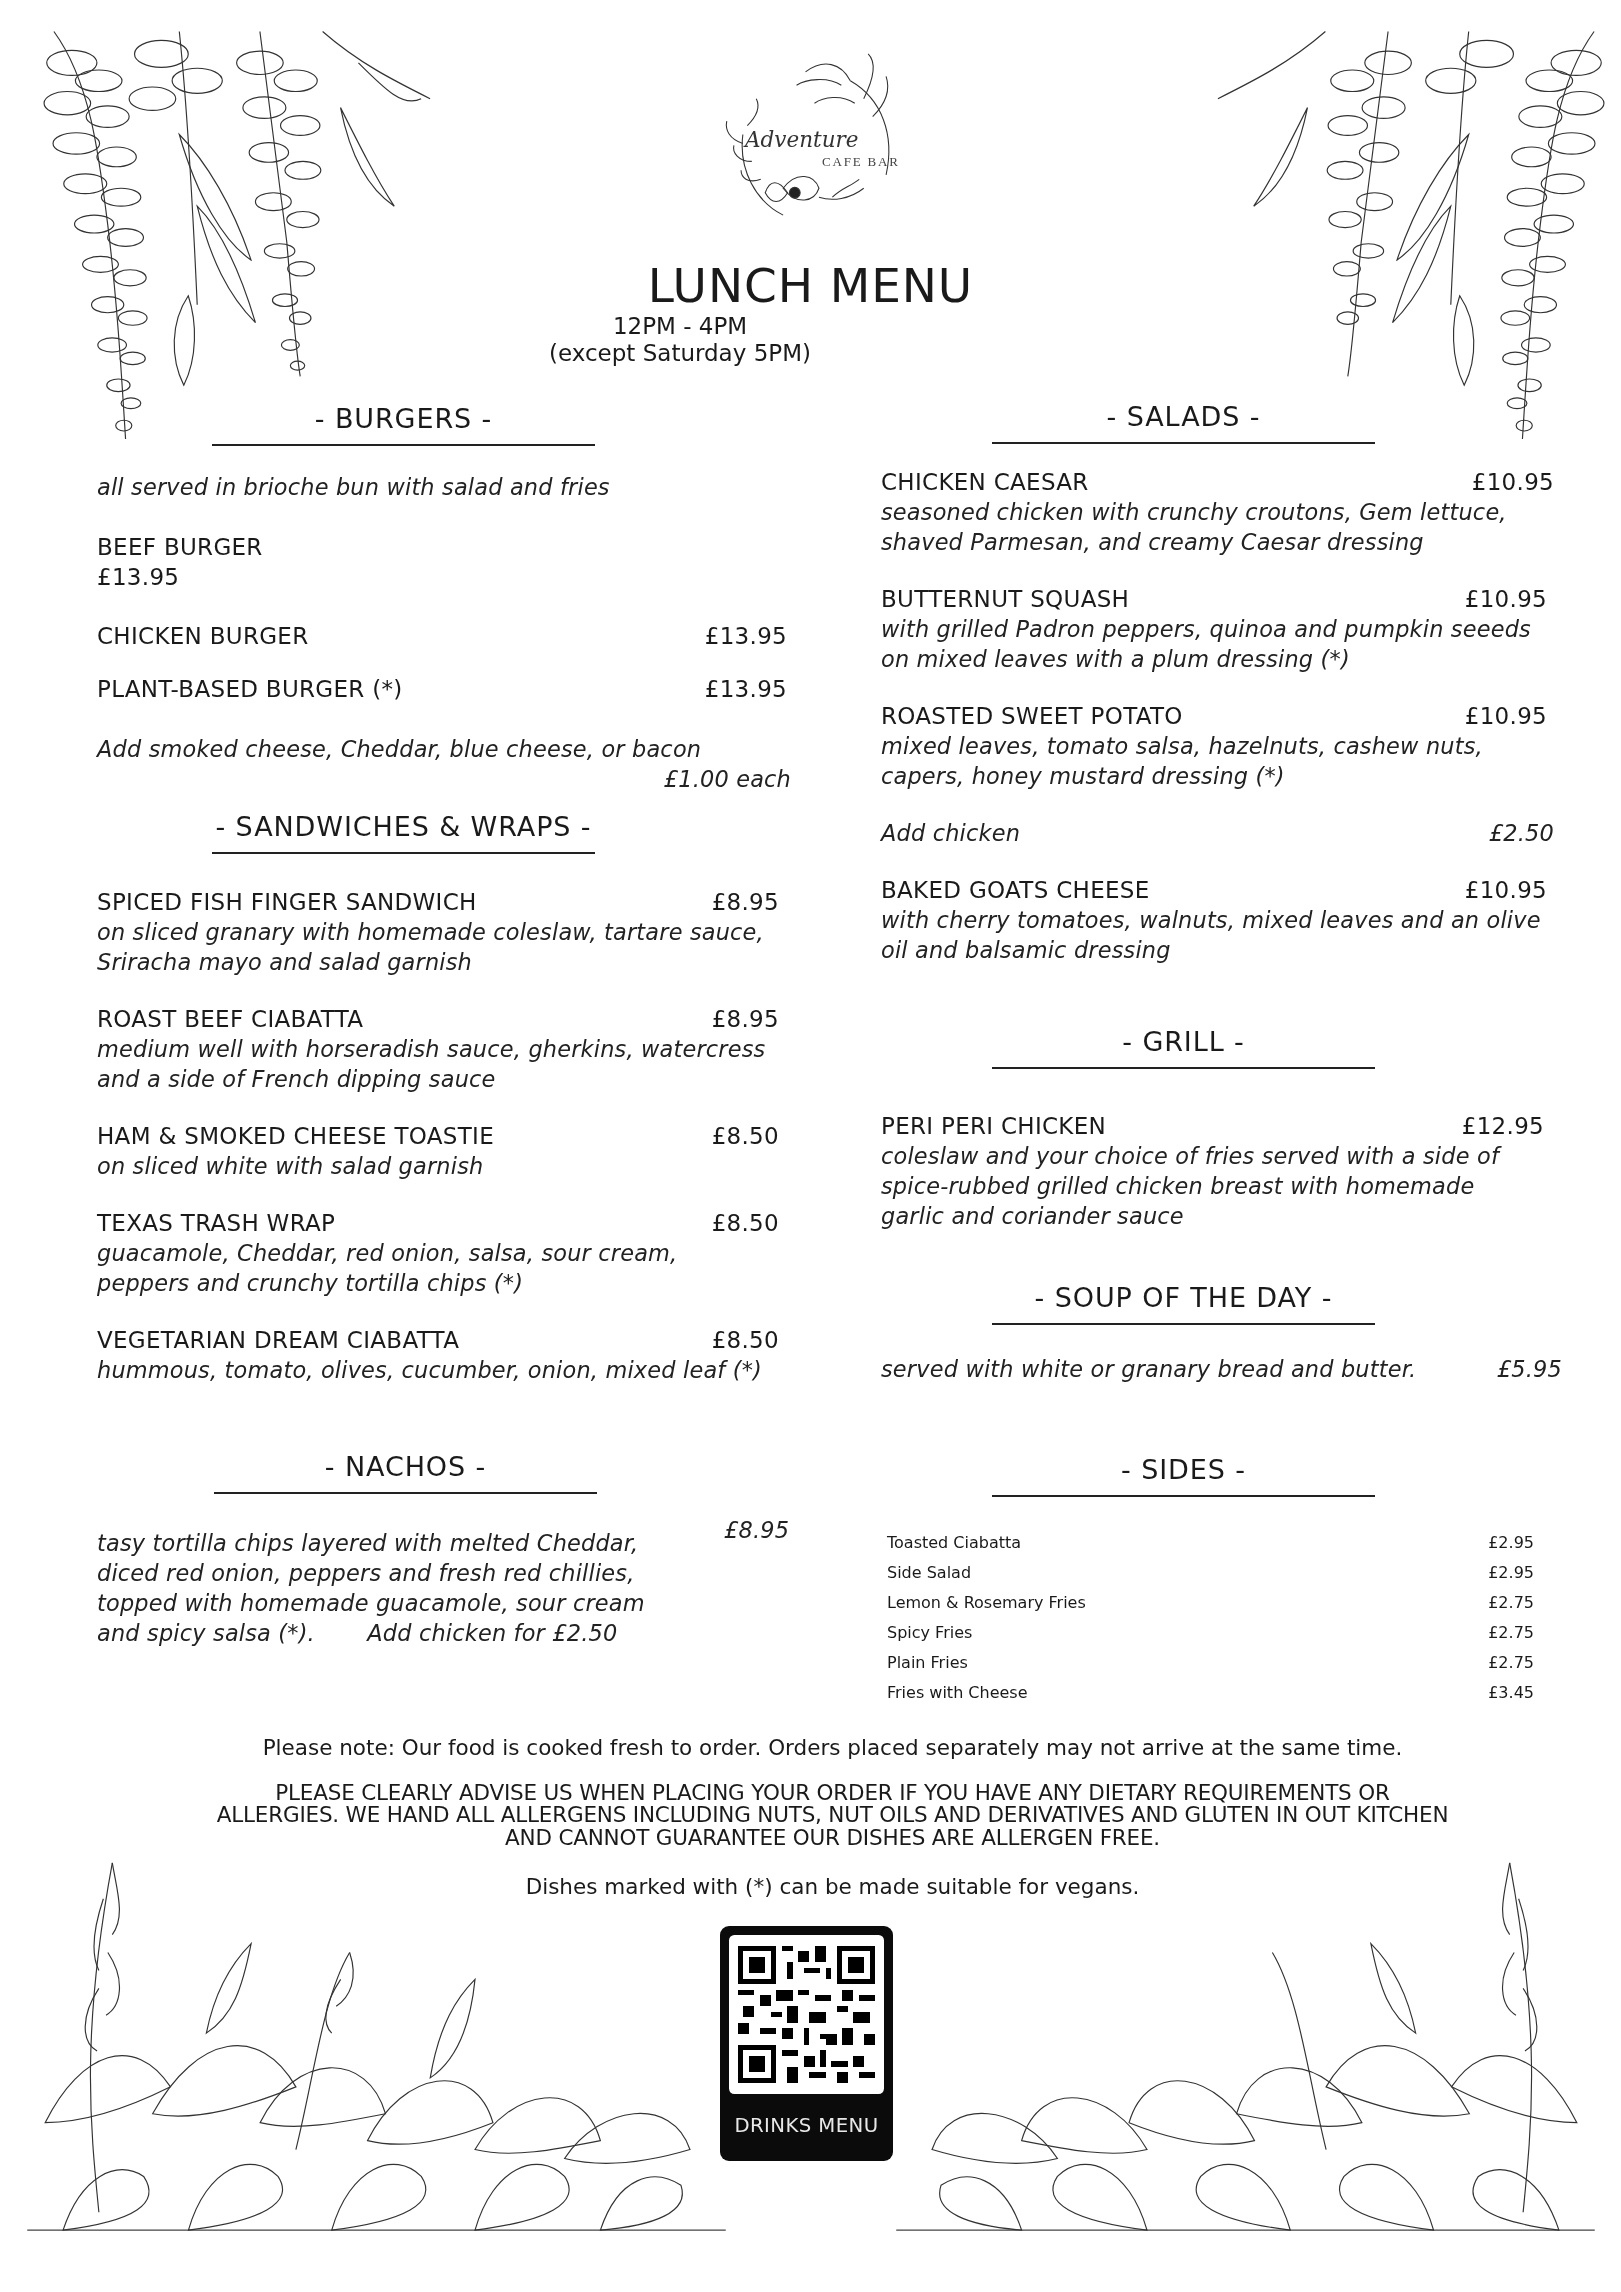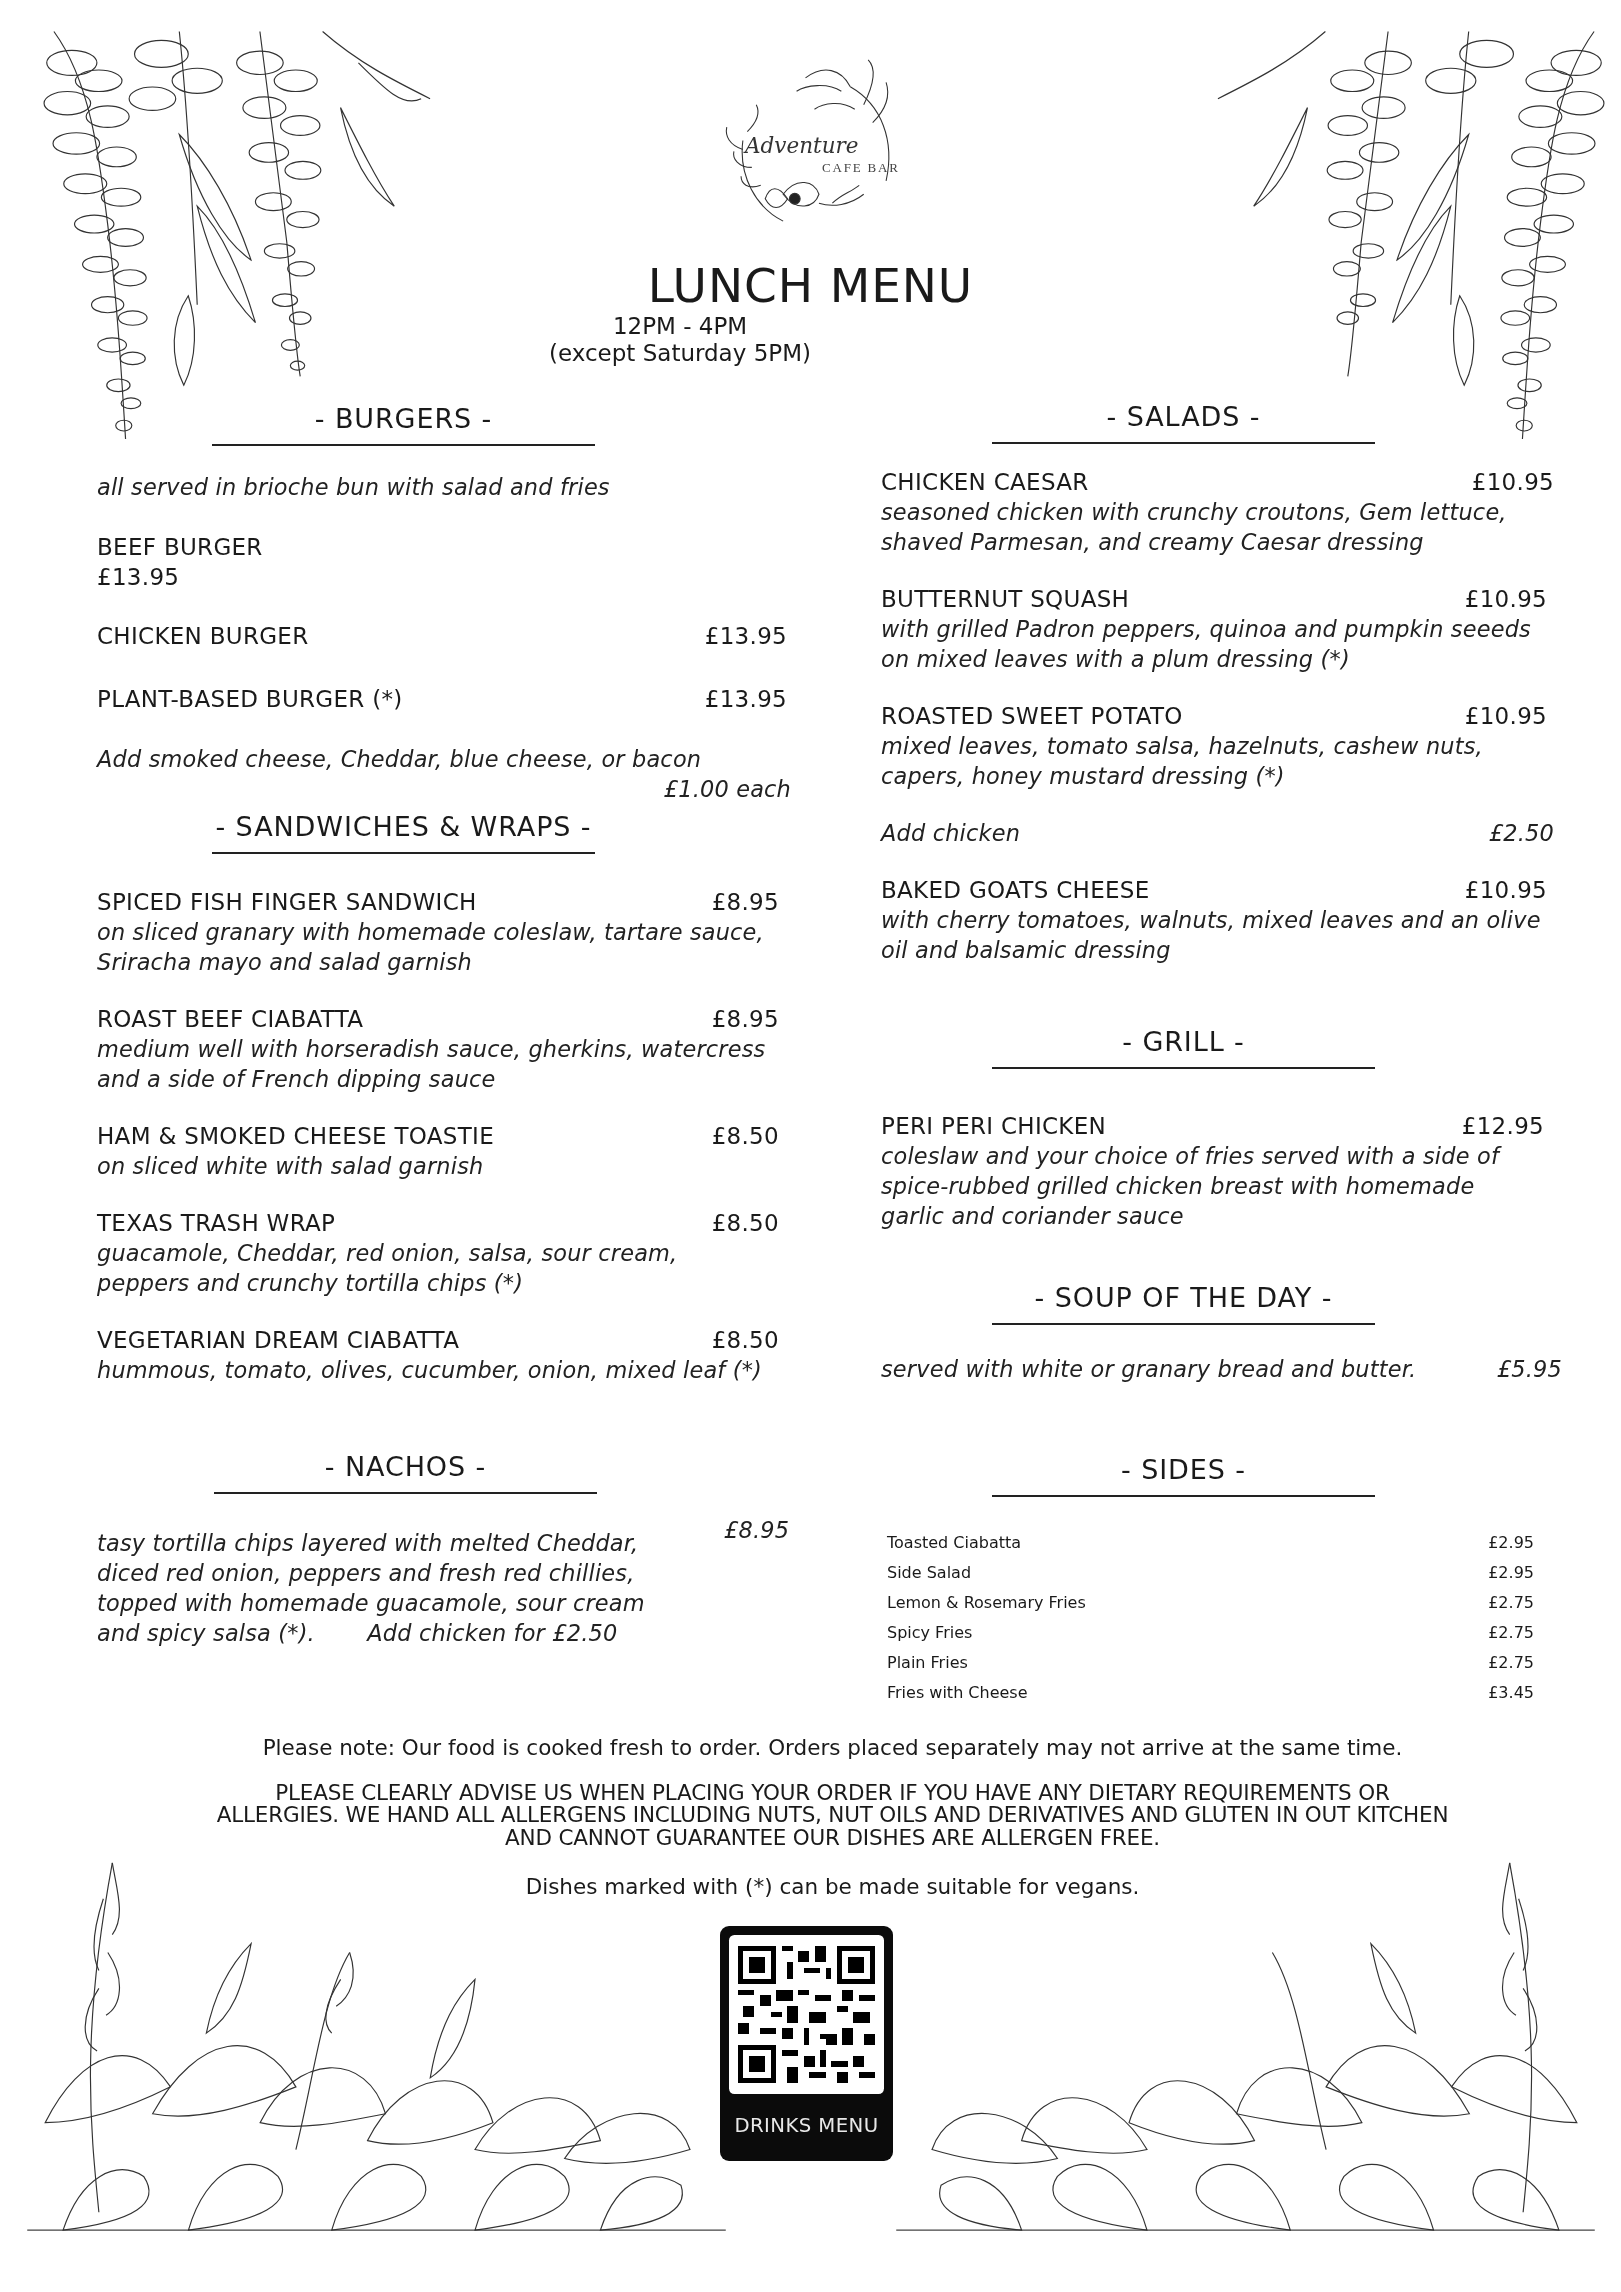--- a/index.html
+++ b/index.html
@@ -3,21 +3,21 @@
 <meta charset="utf-8">
 <style>
   html, body { margin: 0; padding: 0; background: #ffffff; }
   body { width: 1621px; height: 2293px; position: relative; overflow: hidden; color: #1a1a1a;
          font-family: "DejaVu Sans", "Liberation Sans", sans-serif; }
   .abs { position: absolute; }
   .deco { position: absolute; }
   .deco svg { width: 100%; height: 100%; display: block; }
 
   
-  .logo { left: 716px; top: 51px; width: 188px; height: 197px; }
+  .logo { left: 716px; top: 45px; width: 188px; height: 197px; }
   .title { left: 0; width: 1621px; top: 262px; text-align: center; font-size: 47px; letter-spacing: 0.9px; line-height: 1; }
   .hours { left: 0; width: 1360px; top: 313px; text-align: center; font-size: 23px; line-height: 27px; }
 
   
   .sec-head { position: absolute; width: 385px; text-align: center; font-size: 27px; letter-spacing: 0.9px; }
   .sec-head .rule { display: block; height: 1.8px; background: #222; margin: 9px auto 0 auto; width: 383px; }
   .sec-head .lbl { display: block; line-height: 32px; }
 
   
   .col { position: absolute; }
@@ -213,21 +213,21 @@
 <div class="col" style="left:97px;top:472px;width:690px;">
   <div class="desc">all served in brioche bun with salad and fries</div>
   <div class="item-row" style="margin-top:29.6px;width:690px;flex-direction:column;">
     <span>BEEF BURGER</span>
     <span class="price">£13.95</span>
   </div>
   <div class="item-row" style="margin-top:29.6px;">
     <span>CHICKEN BURGER</span>
     <span class="price">£13.95</span>
   </div>
-  <div class="item-row" style="margin-top:33px;">
+  <div class="item-row" style="margin-top:23px;">
     <span>PLANT-BASED BURGER (*)</span>
     <span class="price">£13.95</span>
   </div>
   <div class="desc" style="margin-top:30px;">Add smoked cheese, Cheddar, blue cheese, or bacon</div>
   <div class="desc" style="text-align:right;width:694px;">£1.00 each</div>
 </div>
 
 <div class="sec-head" style="left:211px;top:811px;">
   <span class="lbl">- SANDWICHES &amp; WRAPS -</span>
   <span class="rule"></span>

